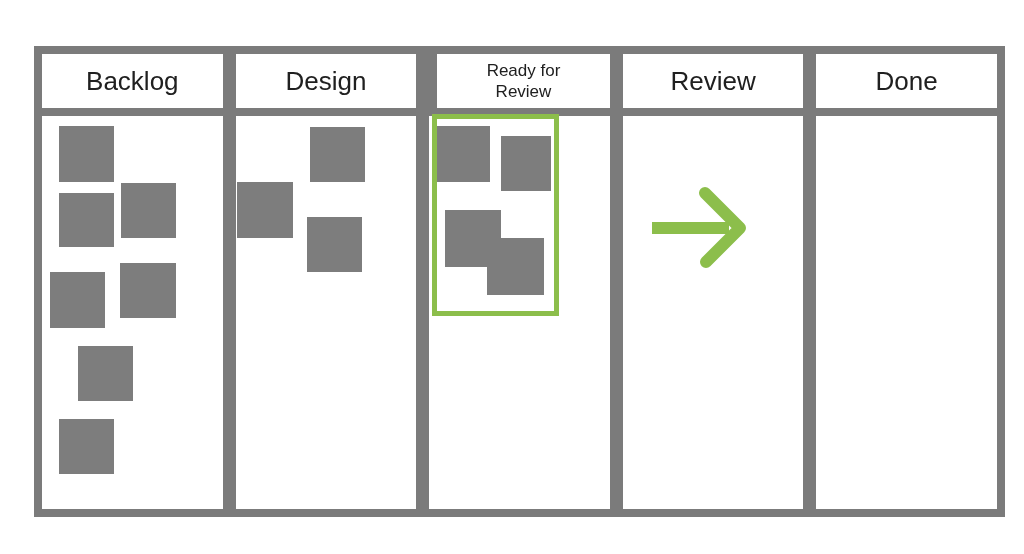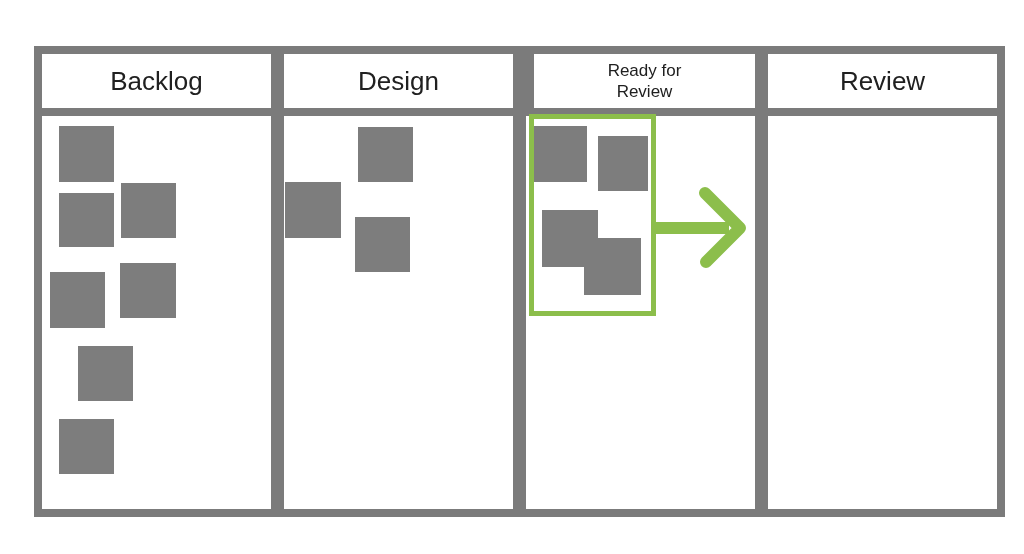--- a/index.html
+++ b/index.html
@@ -118,18 +118,24 @@
           <div class="note" style="left: 16px; top: 94px; width: 56px; height: 57px;"></div>
           <div class="note" style="left: 58px; top: 122px; width: 57px; height: 57px;"></div>
         </div>
       </div>
       <div class="column">
         <div class="col-header">
           <span>Review</span>
         </div>
         <div class="col-body"></div>
       </div>
+      <div class="column">
+        <div class="col-header">
+          <span>Done</span>
+        </div>
+        <div class="col-body"></div>
+      </div>
     </div>
   <svg class="overlay" viewBox="0 0 1024 554" xmlns="http://www.w3.org/2000/svg">
     <path id="arrow-shaft" fill="none" stroke-linecap="butt" d="M652 228 L729 228" stroke="#8cbe4b" stroke-width="12"></path>
     <path id="arrow-head" fill="none" stroke-linecap="round" stroke-linejoin="round" d="M705 193 L740 228 L706 262" stroke="#8cbe4b" stroke-width="12"></path>
   </svg>
 </div>
 
 </body></html>

